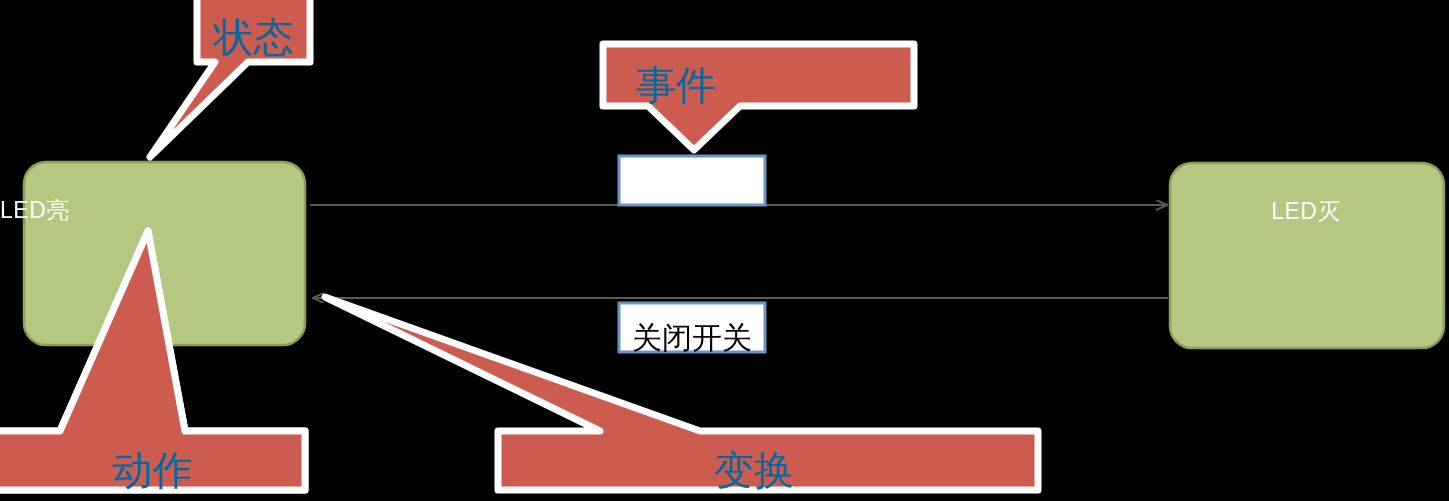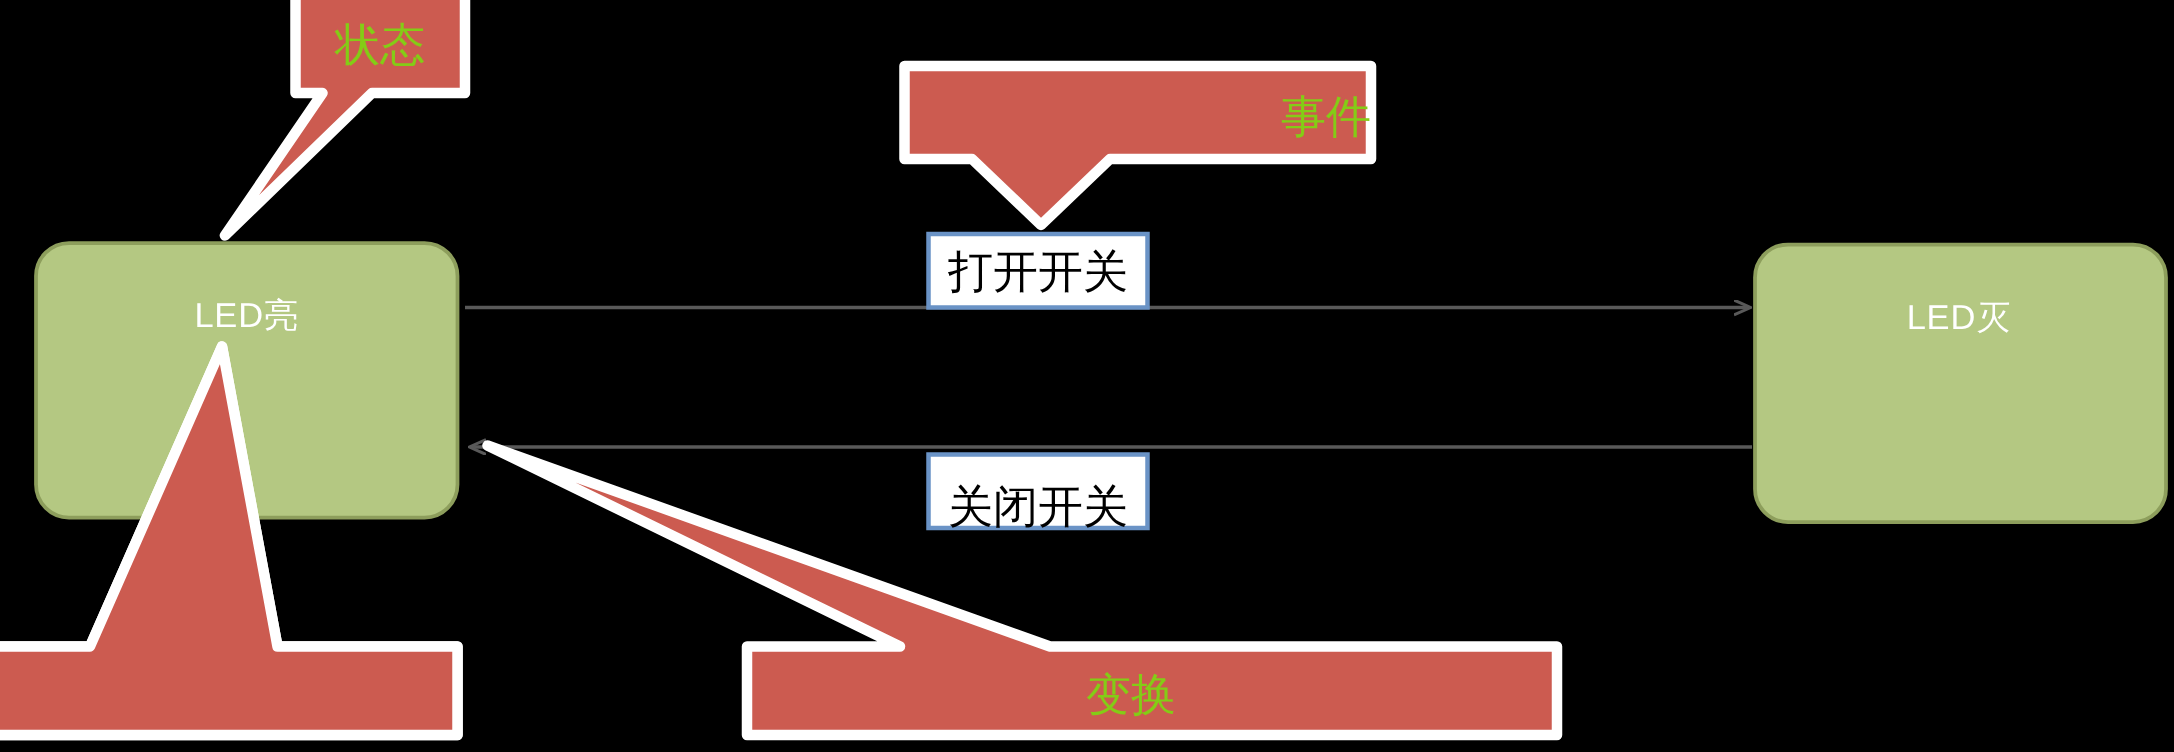--- a/index.html
+++ b/index.html
@@ -29,22 +29,22 @@
     position: absolute;
     white-space: nowrap;
     pointer-events: none;
   }
   .state-label {
     color: #ffffff;
     font-size: 23px;
     letter-spacing: 0.5px;
   }
   .callout-label {
-    color: #84cc16;
-    font-size: 30px;
+    color: #0369a1;
+    font-size: 40px;
   }
   .edge-label {
     color: #000000;
     font-size: 30px;
   }
 </style>
 </head>
 <body>
 
 <div id="canvas">
@@ -84,28 +84,28 @@
     </g>
 
     <g>
       <path d="M498,431 L600,431 L325,297 L700,431 L1038,431 L1038,490 L498,490 Z" fill="#cc5b50" stroke="#ffffff" stroke-width="7" stroke-linejoin="round"></path>
     </g>
 
     <rect x="619" y="156" width="146" height="49" fill="#ffffff" stroke="#6a93c6" stroke-width="3"></rect>
     <rect x="619" y="303" width="146" height="49" fill="#ffffff" stroke="#6a93c6" stroke-width="3"></rect>
   </svg>
 
-  <div class="txt state-label" style="left:0;top:195px;width:329px;text-align:center;">LED亮</div>
+  <div class="txt state-label" style="left:0;top:195px;width:329px;">LED亮</div>
 
   <div class="txt state-label" style="left:1170px;top:196px;width:272px;text-align:center;">LED灭</div>
 
-  <div class="txt edge-label" style="left:619px;top:161px;width:146px;text-align:center;">打开开关</div>
 
   <div class="txt edge-label" style="left:619px;top:318px;width:146px;text-align:center;">关闭开关</div>
 
   <div class="txt callout-label" style="left:197px;top:10px;width:113px;text-align:center;">状态</div>
 
-  <div class="txt callout-label" style="left:603px;top:58px;width:311px;text-align:right;">事件</div>
+  <div class="txt callout-label" style="left:636px;top:58px;width:311px;text-align:left;">事件</div>
 
+  <div class="txt callout-label" style="left:0;top:443px;width:305px;text-align:center;">动作</div>
 
   <div class="txt callout-label" style="left:484px;top:443px;width:540px;text-align:center;">变换</div>
 
 </div>
 
 </body></html>

